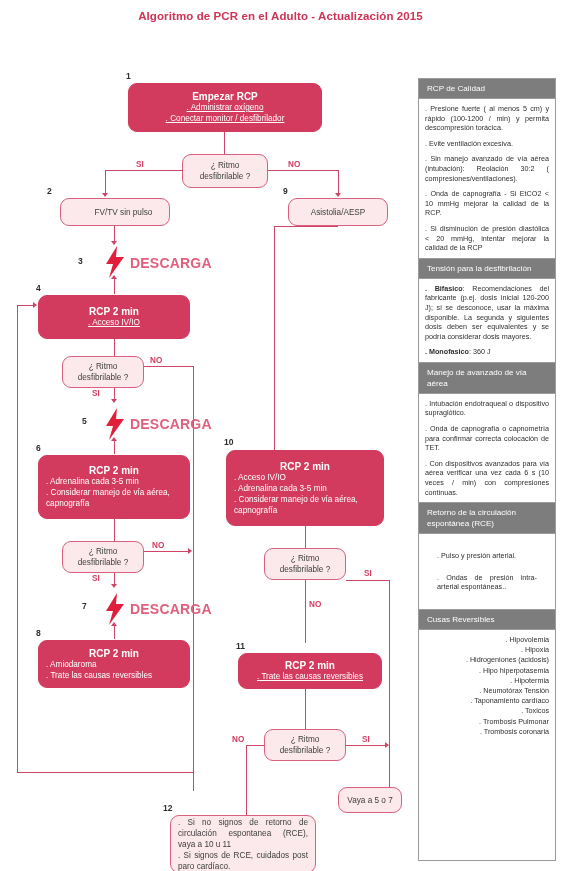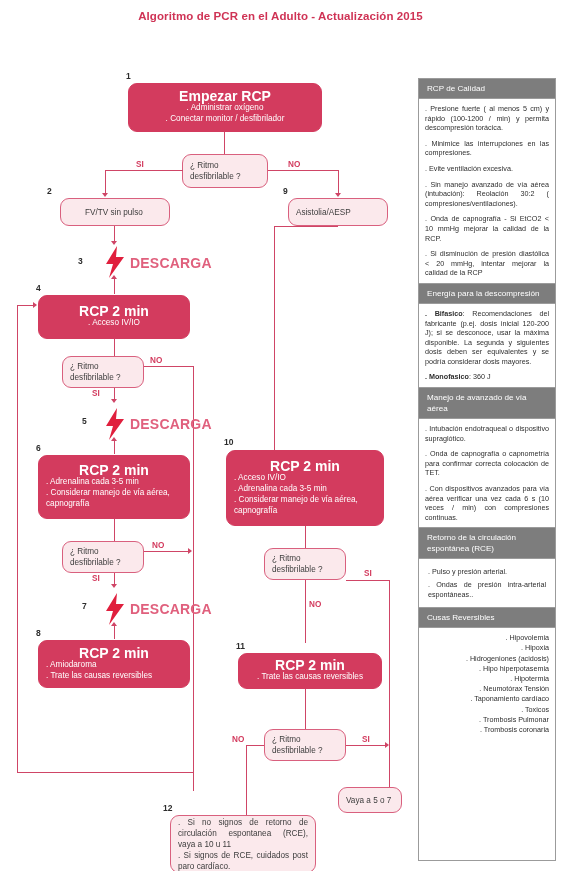--- a/index.html
+++ b/index.html
@@ -41,30 +41,31 @@
     color: #ffffff;
   }
   .node.light {
     background: #fbe9ec;
     border: 1.3px solid #d9607e;
     color: #3d3d3d;
   }
   .node .ttl {
     text-align: center;
     font-weight: bold;
-    font-size: 14px;
+    font-size: 10px;
     line-height: 11px;
   }
   .node .li {
     font-size: 8.2px;
     line-height: 11px;
     text-align: left;
   }
-  .node.center .li { text-align: center; }
+  .node.center .li { text-align: center; text-decoration: underline; }
   .decision {
+    text-align: center;
     font-size: 8.2px;
     line-height: 11px;
     color: #3d3d3d;
   }
 
   
   .num {
     position: absolute;
     font-size: 8.5px;
     font-weight: bold;
@@ -125,21 +126,21 @@
   .sec-body {
     padding: 5px 6px 5px 6px;
     font-size: 7.2px;
     line-height: 9.6px;
     color: #2e2e2e;
     text-align: justify;
     border-bottom: 1px solid #9b9b9b;
   }
   .sec-body p { margin: 0 0 6px 0; }
   .sec-body p:last-child { margin-bottom: 0; }
-  .sec-body.tight p { margin: 3px; }
+  .sec-body.tight p { margin: 12px; }
   .sec-body b { font-weight: bold; }
   .plainlist p { text-align: right; margin: 0; line-height: 10.2px; }
 </style>
 </head>
 <body>
 
 <div id="page-title">Algoritmo de PCR en el Adulto - Actualización 2015</div>
 
 <div>
 
@@ -326,28 +327,27 @@
     <div class="li" style="text-align:justify;">. Si signos de RCE, cuidados post paro cardíaco.</div>
   </div>
 
 </div>
 
 <div id="side-panel">
 
   <div class="sec-head">RCP de Calidad</div>
   <div class="sec-body">
     <p>. Presione fuerte ( al menos 5 cm) y rápido (100-1200 / min) y permita descompresión torácica.</p>
-    <p>. Minimice las interrupciones en las compresiones.</p>
     <p>. Evite ventilación excesiva.</p>
     <p>. Sin manejo avanzado de vía aérea (intubación): Reolación 30:2 ( compresiones/ventilaciones).</p>
     <p>. Onda de capnografía - Si EtCO2 &lt; 10 mmHg mejorar la calidad de la RCP.</p>
     <p>. Si disminución de presión diastólica &lt; 20 mmHg, intentar mejorar la calidad de la RCP</p>
   </div>
 
-  <div class="sec-head">Energía para la descompresión</div>
+  <div class="sec-head">Tensión para la desfibrilación</div>
   <div class="sec-body">
     <p><b>. Bifasico</b><span>: Recomendaciones del fabricante (p.ej. dosis inicial 120-200 J); si se desconoce, usar la máxima disponible. La segunda y siguientes dosis deben ser equivalentes y se podría considerar dosis mayores.</span></p>
     <p><b>. Monofasico</b><span>: 360 J</span></p>
   </div>
 
   <div class="sec-head">Manejo de avanzado de vía aérea</div>
   <div class="sec-body">
     <p>. Intubación endotraqueal o dispositivo supraglótico.</p>
     <p>. Onda de capnografía o capnometría para confirmar correcta colocación de TET.</p>
     <p>. Con dispositivos avanzados para vía aérea verificar una vez cada 6 s (10 veces / min) con compresiones continuas.</p>

